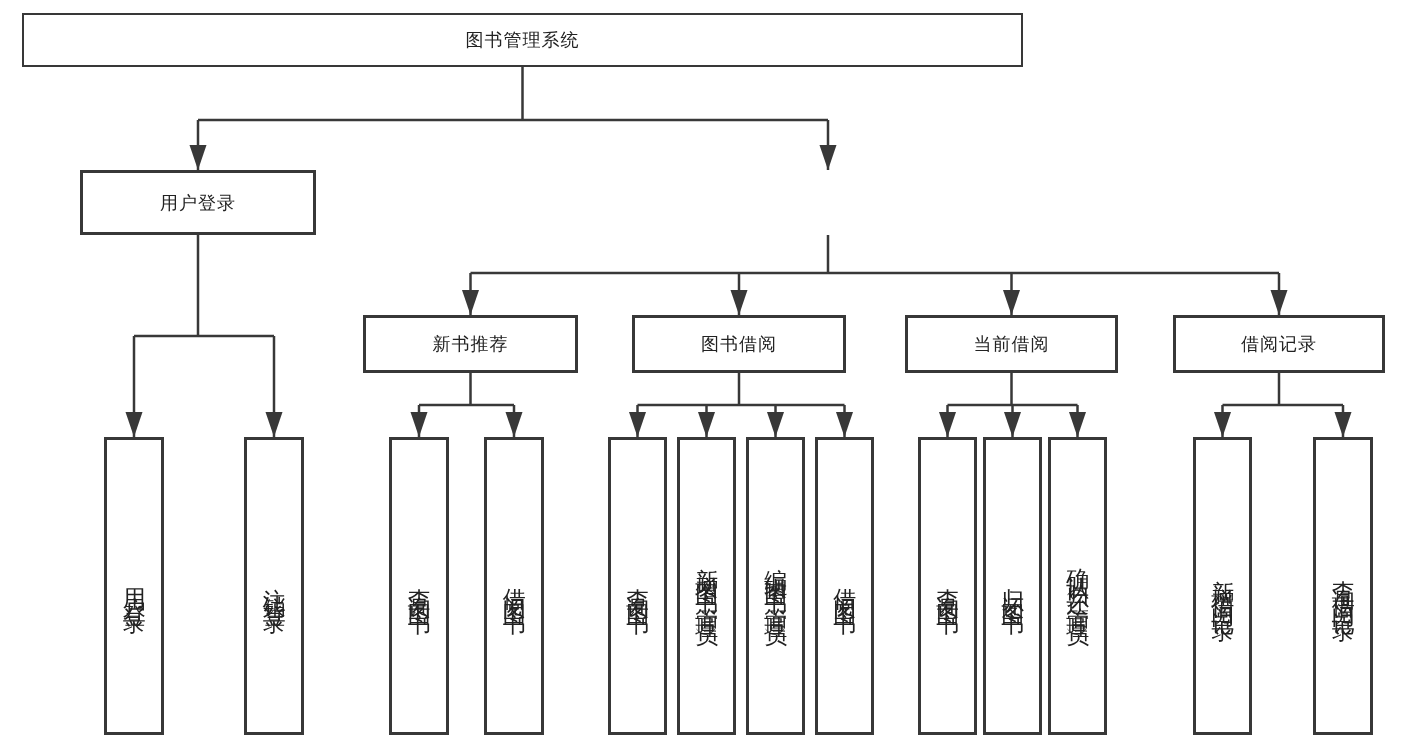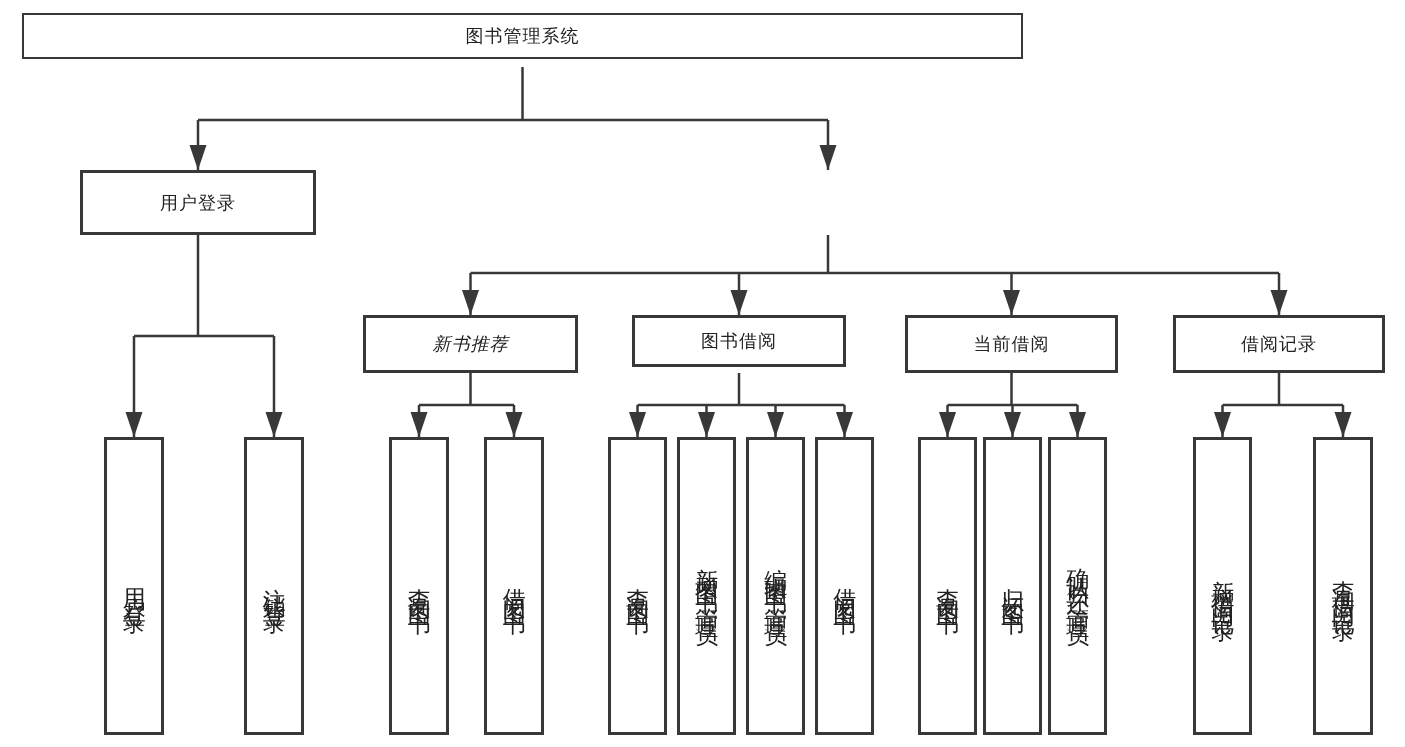--- a/index.html
+++ b/index.html
@@ -83,32 +83,32 @@
     <line class="stroke" x1="706.5" y1="405" x2="706.5" y2="437" marker-end="url(#ah)"></line>
     <line class="stroke" x1="775.5" y1="405" x2="775.5" y2="437" marker-end="url(#ah)"></line>
     <line class="stroke" x1="844.5" y1="405" x2="844.5" y2="437" marker-end="url(#ah)"></line>
     <line class="stroke" x1="947.5" y1="405" x2="947.5" y2="437" marker-end="url(#ah)"></line>
     <line class="stroke" x1="1012.5" y1="405" x2="1012.5" y2="437" marker-end="url(#ah)"></line>
     <line class="stroke" x1="1077.5" y1="405" x2="1077.5" y2="437" marker-end="url(#ah)"></line>
     <line class="stroke" x1="1222.5" y1="405" x2="1222.5" y2="437" marker-end="url(#ah)"></line>
     <line class="stroke" x1="1343" y1="405" x2="1343" y2="437" marker-end="url(#ah)"></line>
   </svg>
 
-  <div class="node root" style="left:22px;top:13px;width:1001px;height:46px;">
+  <div class="node root" style="left:22px;top:13px;width:1001px;height:54px;">
     <span>图书管理系统</span>
   </div>
 
   <div class="node" style="left:80px;top:170px;width:236px;height:65px;">
     <span>用户登录</span>
   </div>
 
-  <div class="node" style="left:363px;top:315px;width:215px;height:58px;font-style:italic;">
+  <div class="node" style="left:363px;top:315px;width:215px;height:58px;">
     <span>新书推荐</span>
   </div>
-  <div class="node" style="left:632px;top:315px;width:214px;height:52px;">
+  <div class="node" style="left:632px;top:315px;width:214px;height:58px;">
     <span>图书借阅</span>
   </div>
   <div class="node" style="left:905px;top:315px;width:213px;height:58px;">
     <span>当前借阅</span>
   </div>
   <div class="node" style="left:1173px;top:315px;width:212px;height:58px;">
     <span>借阅记录</span>
   </div>
 
   <div class="node vert" style="left:104px;top:437px;width:60px;height:298px;">

